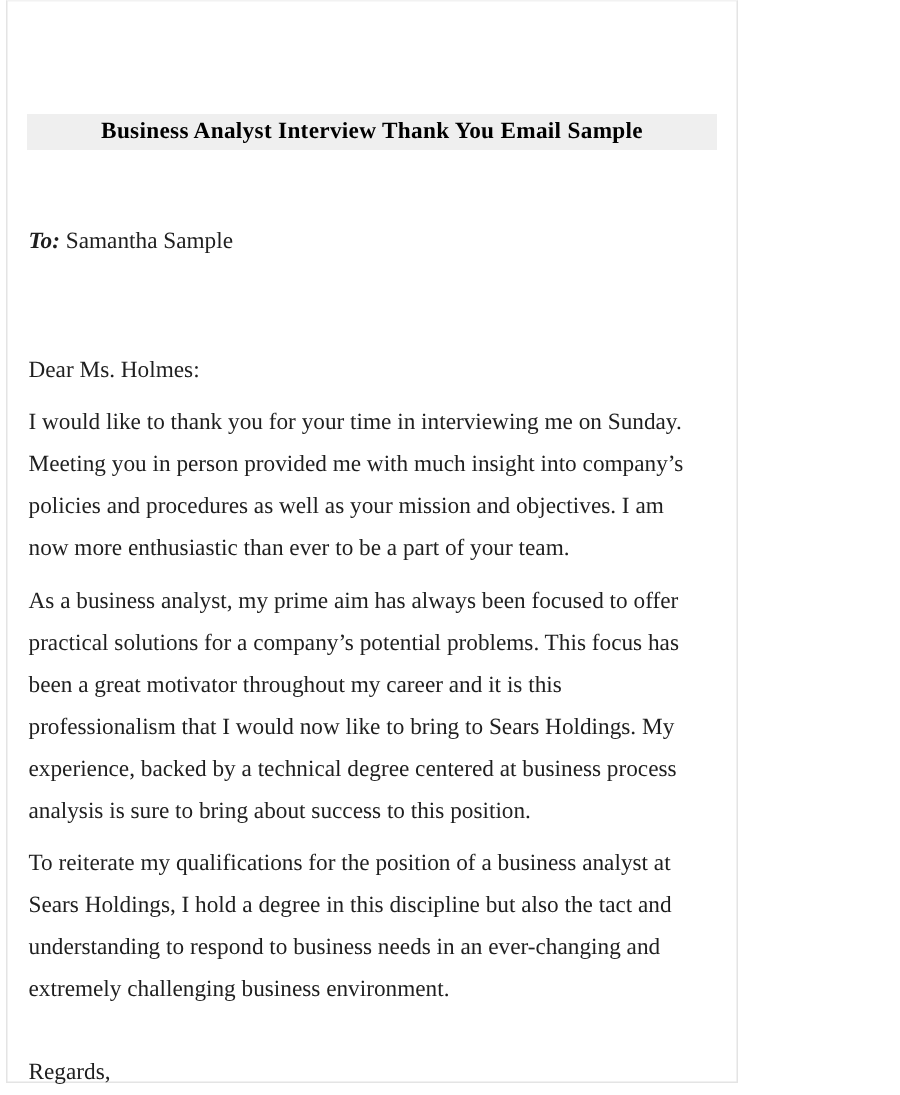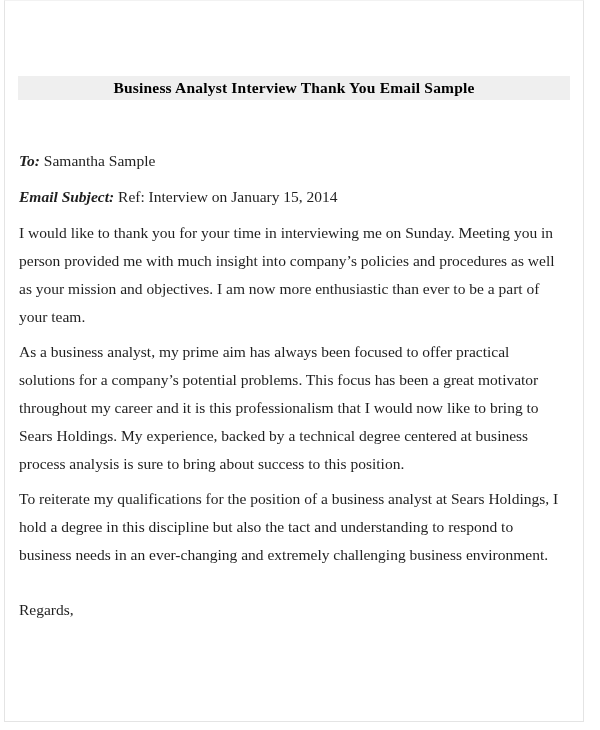--- a/index.html
+++ b/index.html
@@ -12,21 +12,21 @@
     height: 730px;
     overflow: hidden;
     font-family: "Liberation Serif", "DejaVu Serif", serif;
     color: #1f1f1f;
     position: relative;
   }
   .page {
     position: absolute;
     left: 4px;
     top: 0;
-    width: 580px;
+    width: 488px;
     height: 722px;
     border: 1px solid #e4e4e4;
     border-top-color: #f2f2f2;
     background: #ffffff;
     box-sizing: border-box;
   }
   .title-bar {
     margin: 75px 13px 0 13px;
     background: #efefef;
     height: 24px;
@@ -71,25 +71,22 @@
     <span>Business Analyst Interview Thank You Email Sample</span>
   </div>
 
   <div class="content">
 
     <p class="meta-line first">
       <span class="meta-label">To:</span>
       <span>Samantha Sample</span>
     </p>
 
-    <p class="meta-line">
-      <span class="meta-label">Email Subject:</span>
-      <span>Ref: Interview on January 15, 2014</span>
-    </p>
 
+    <p class="greeting">Dear Ms. Holmes:</p>
 
     <p class="para">I would like to thank you for your time in interviewing me on Sunday. Meeting you in person provided me with much insight into company’s policies and procedures as well as your mission and objectives. I am now more enthusiastic than ever to be a part of your team.</p>
 
     <p class="para">As a business analyst, my prime aim has always been focused to offer practical solutions for a company’s potential problems. This focus has been a great motivator throughout my career and it is this professionalism that I would now like to bring to Sears Holdings. My experience, backed by a technical degree centered at business process analysis is sure to bring about success to this position.</p>
 
     <p class="para">To reiterate my qualifications for the position of a business analyst at Sears Holdings, I hold a degree in this discipline but also the tact and understanding to respond to business needs in an ever-changing and extremely challenging business environment.</p>
 
 
     <p class="closing">Regards,</p>
 

